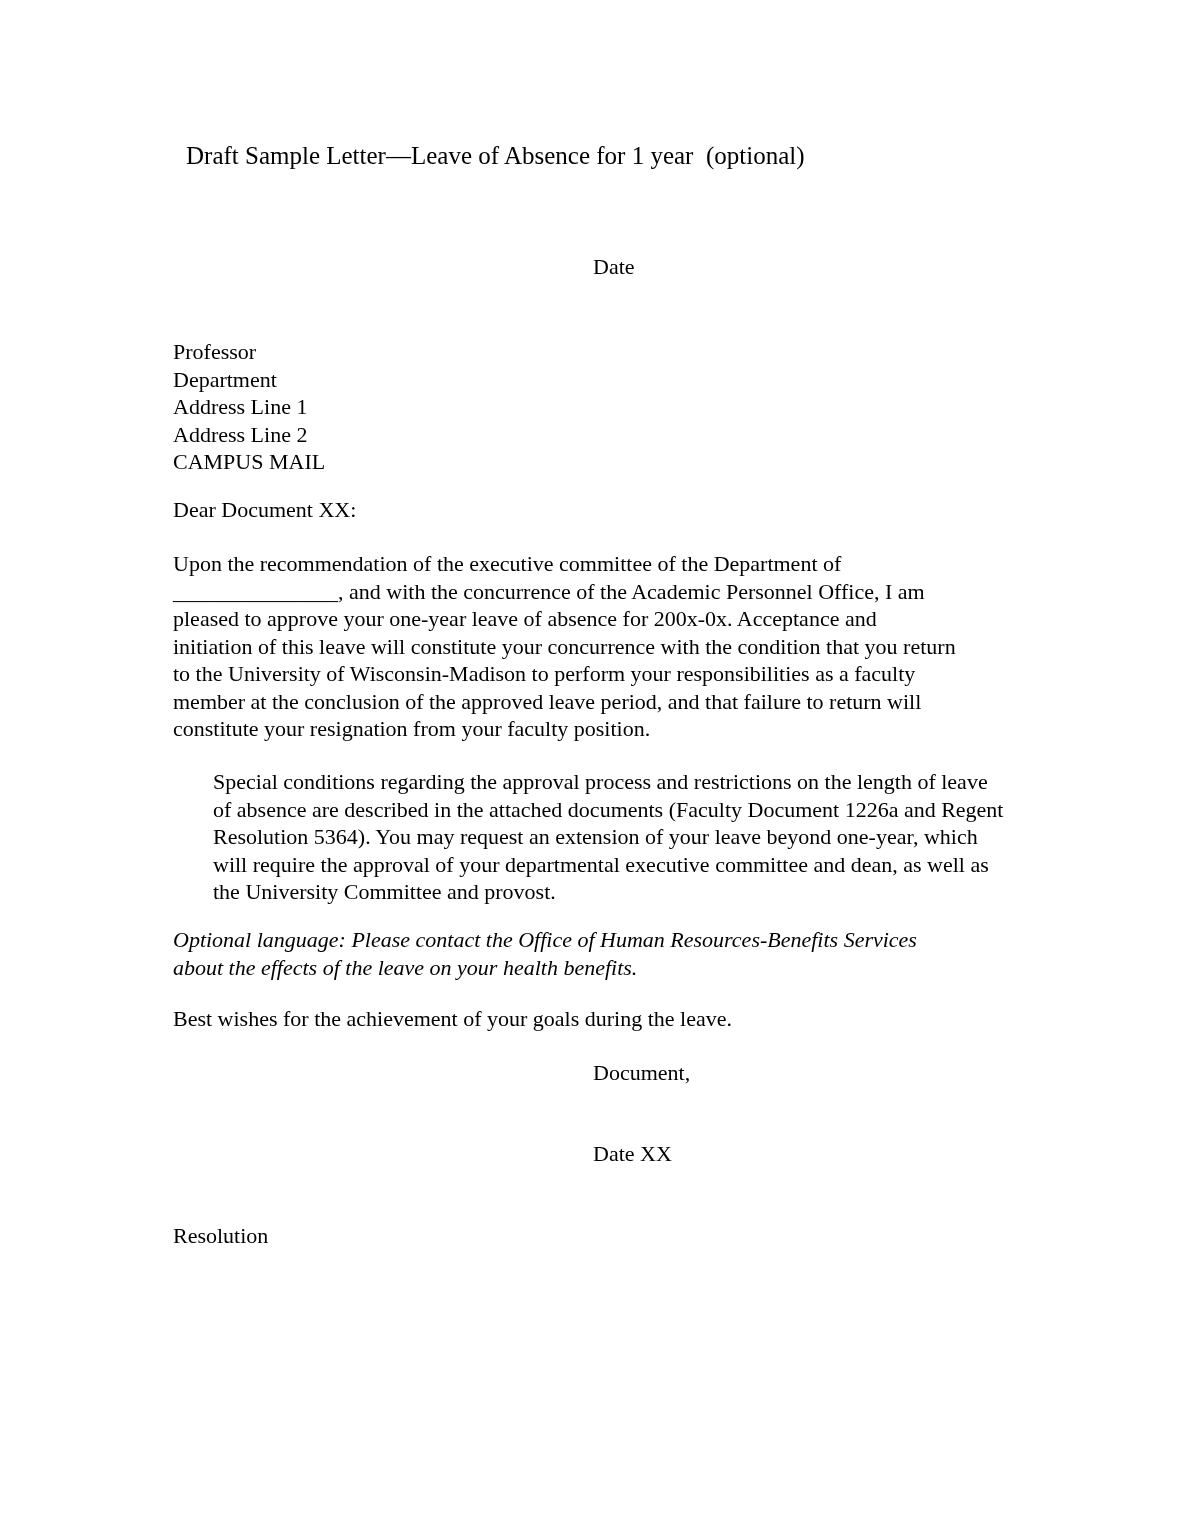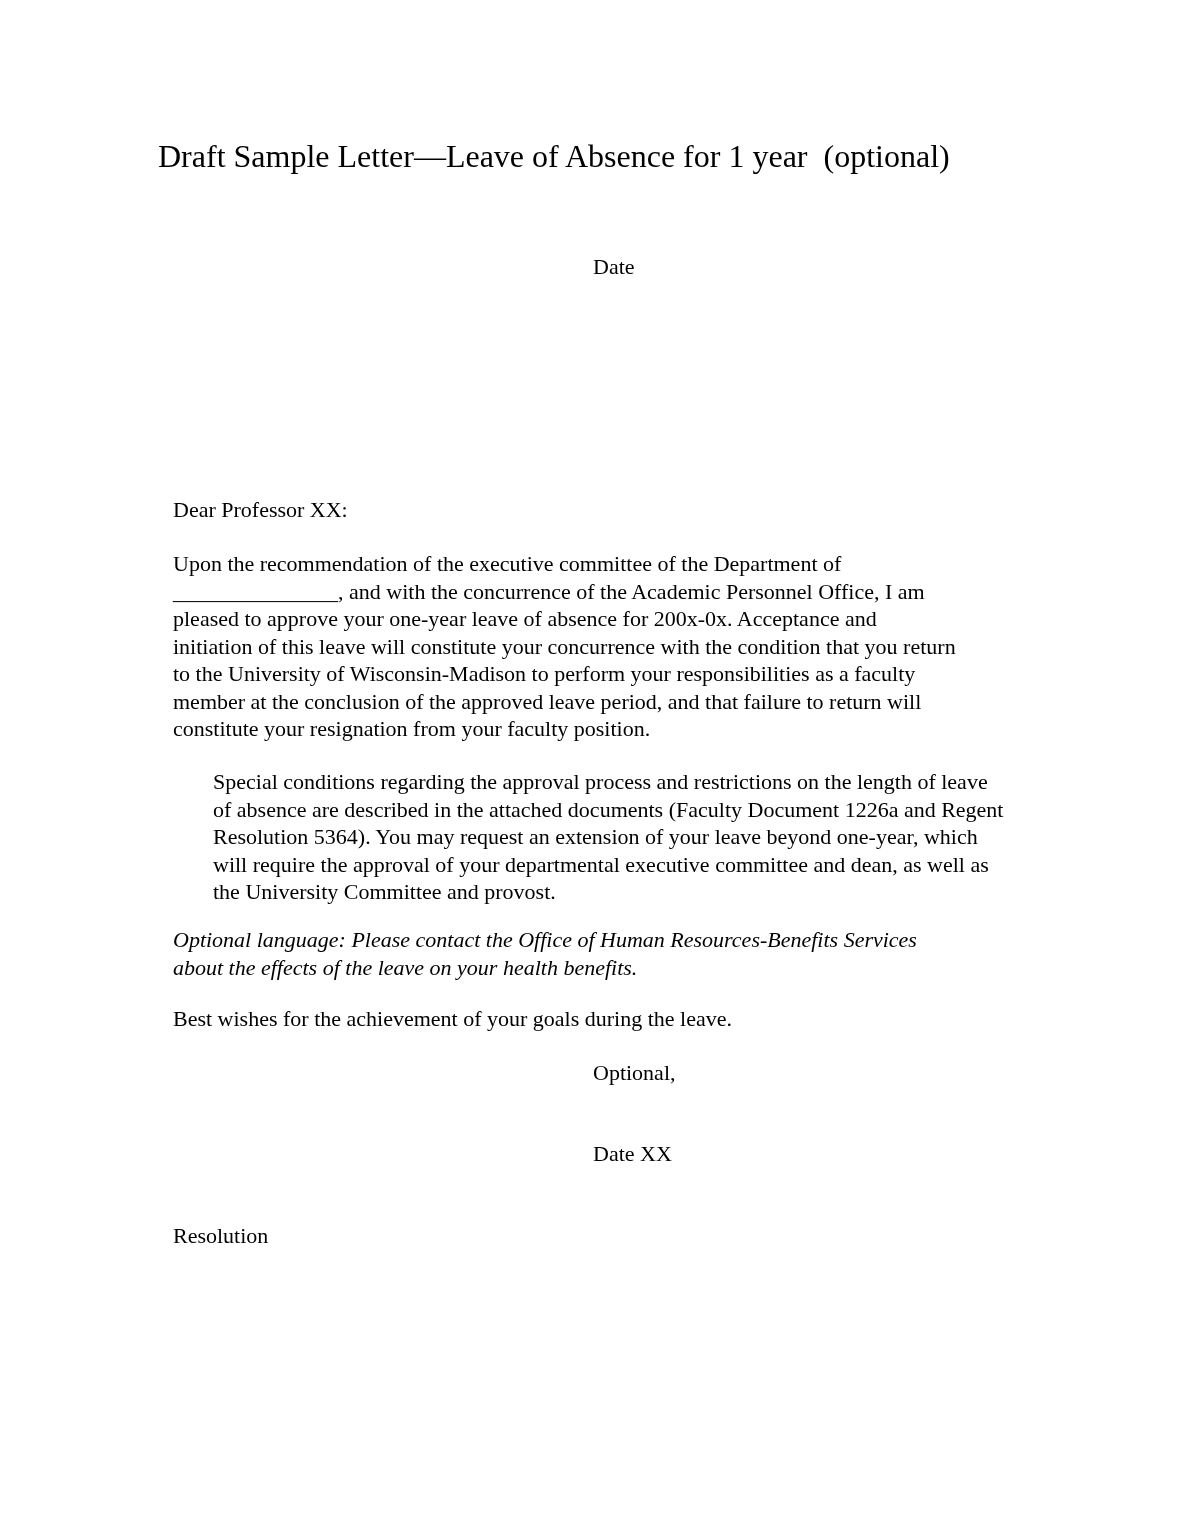--- a/index.html
+++ b/index.html
@@ -14,23 +14,23 @@
     background: #ffffff;
     color: #000000;
     font-family: "Liberation Serif", serif;
     font-size: 22px;
     line-height: 27.5px;
     overflow: hidden;
   }
   .abs { position: absolute; }
   .pre { white-space: pre; }
   .title {
-    left: 158px;
+    left: 186px;
     top: 141px;
-    font-size: 32px;
+    font-size: 25px;
     line-height: 30px;
     white-space: pre;
   }
   .date-line   { left: 593px; top: 253px; }
   .recipient   { left: 173px; top: 338px; }
   .salutation  { left: 173px; top: 496px; }
   .para1       { left: 173px; top: 550px; }
   .para2       { left: 173px; top: 768px; margin-left: 40px; }
   .optional    { left: 173px; top: 926px; font-style: italic; }
   .closing     { left: 173px; top: 1005px; }
@@ -41,42 +41,47 @@
 </style>
 </head>
 <body>
 
 <div class="page">
 
   <div class="abs title">Draft Sample Letter—Leave of Absence for 1 year  (optional)</div>
 
   <div class="abs date-line">Date</div>
 
+  <div class="abs recipient pre">Professor
+Department
+Address Line 1
+Address Line 2
+CAMPUS MAIL</div>
 
-  <div class="abs salutation">Dear Professor XX:</div>
+  <div class="abs salutation">Dear Document XX:</div>
 
   <div class="abs para1 pre">Upon the recommendation of the executive committee of the Department of
 _______________, and with the concurrence of the Academic Personnel Office, I am
 pleased to approve your one-year leave of absence for 200x-0x. Acceptance and
 initiation of this leave will constitute your concurrence with the condition that you return
 to the University of Wisconsin-Madison to perform your responsibilities as a faculty
 member at the conclusion of the approved leave period, and that failure to return will
 constitute your resignation from your faculty position.</div>
 
   <div class="abs para2 pre">Special conditions regarding the approval process and restrictions on the length of leave
 of absence are described in the attached documents (Faculty Document 1226a and Regent
 Resolution 5364). You may request an extension of your leave beyond one-year, which
 will require the approval of your departmental executive committee and dean, as well as
 the University Committee and provost.</div>
 
   <div class="abs optional pre">Optional language: Please contact the Office of Human Resources-Benefits Services
 about the effects of the leave on your health benefits.</div>
 
   <div class="abs closing">Best wishes for the achievement of your goals during the leave.</div>
 
-  <div class="abs signoff">Optional,</div>
+  <div class="abs signoff">Document,</div>
 
   <div class="abs signature">Date XX</div>
 
   <div class="abs attachments">Resolution</div>
 
 
 </div>
 
 </body></html>

